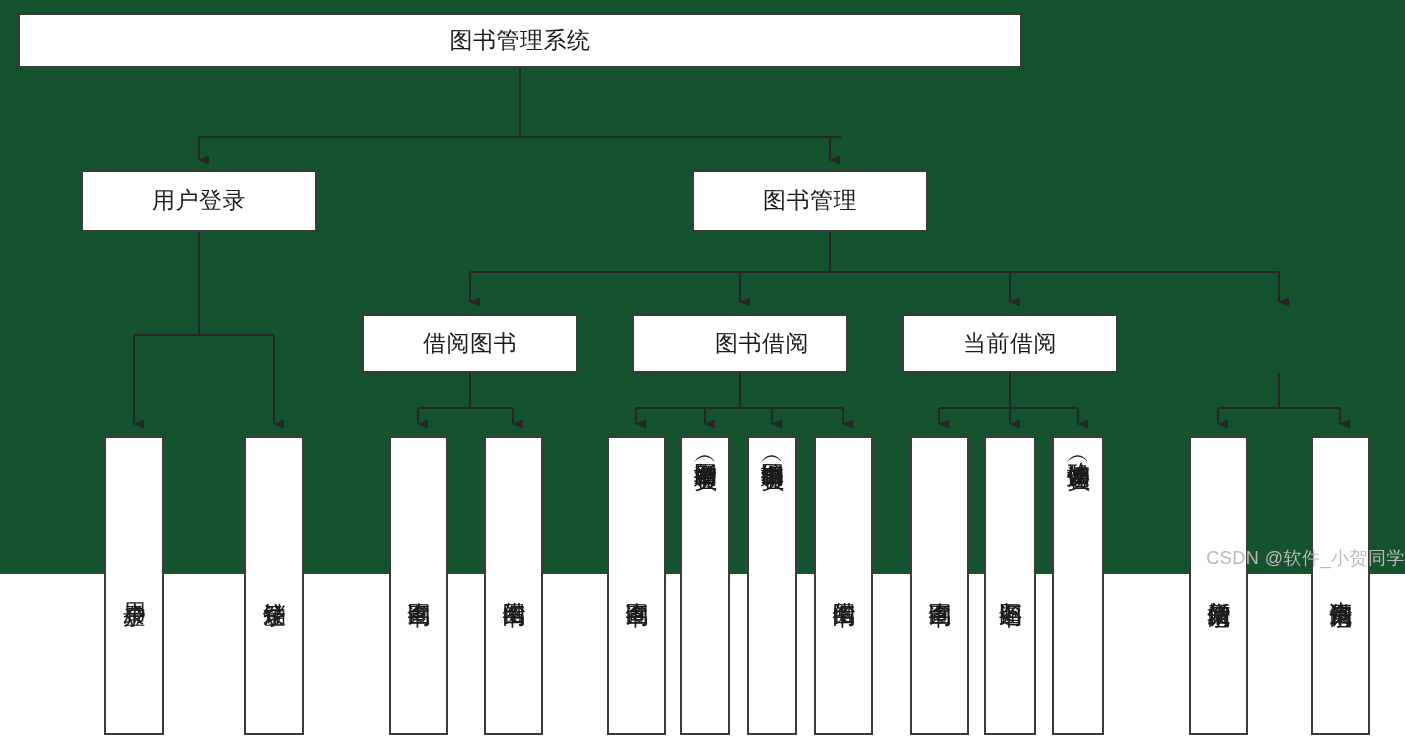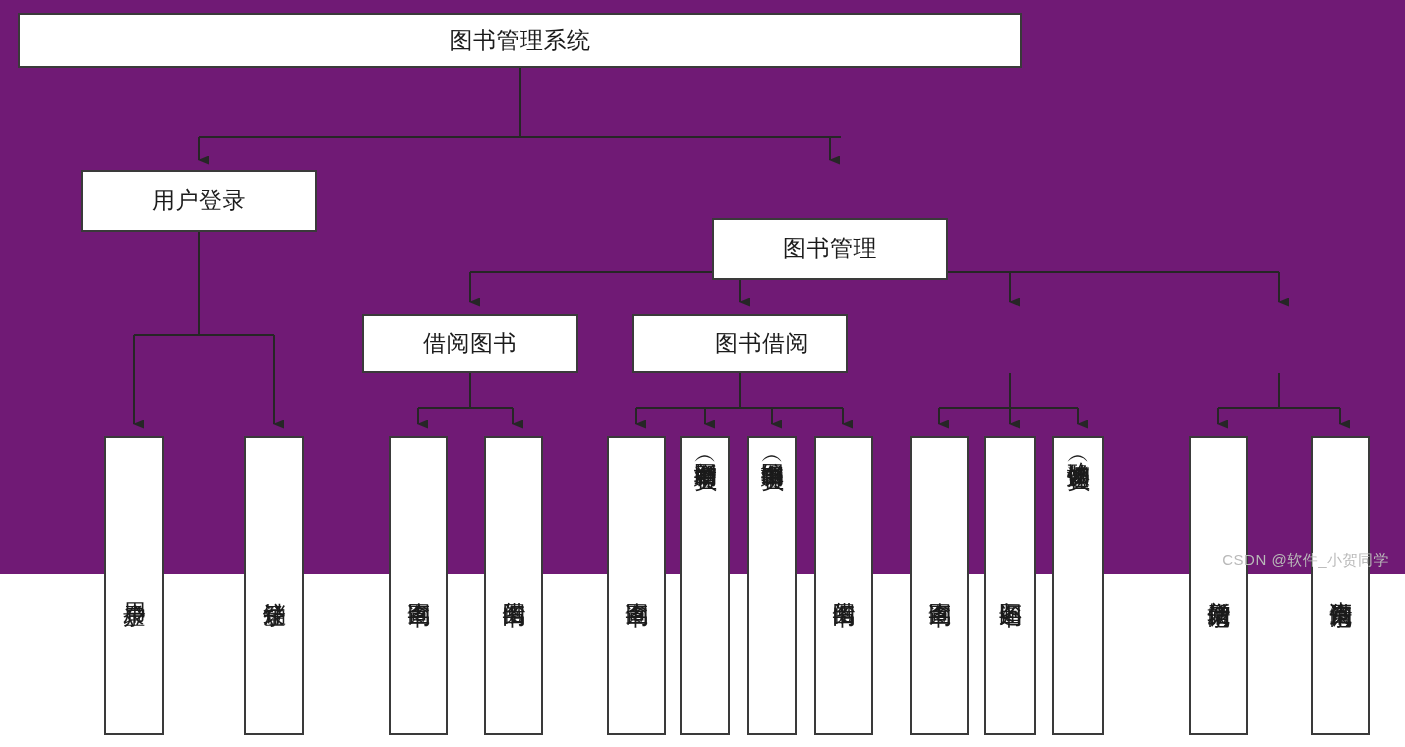--- a/index.html
+++ b/index.html
@@ -10,21 +10,21 @@
   body {
     width: 1405px;
     height: 747px;
     font-family: "Liberation Sans", "DejaVu Sans", sans-serif;
     overflow: hidden;
   }
   #diagram-root {
     position: relative;
     width: 1405px;
     height: 574px;
-    background: #701a75;
+    background: #14532d;
   }
   svg#flow-svg {
     position: absolute;
     left: 0;
     top: 0;
     width: 1405px;
     height: 747px;
   }
   .node-box {
     position: absolute;
@@ -56,23 +56,23 @@
     align-items: flex-start;
     justify-content: center;
     padding-top: 6px;
   }
   .leaf-box.center-v {
     align-items: center;
     padding-top: 0;
   }
   .watermark {
     position: absolute;
-    right: 16px;
+    right: 0;
     bottom: 4px;
-    font-size: 15px;
+    font-size: 18px;
     color: #b9b9b9;
     white-space: nowrap;
     letter-spacing: 0.5px;
   }
 </style>
 </head>
 <body>
 
 <div id="diagram-root">
 
@@ -126,29 +126,32 @@
     </g>
   </svg>
 
   <div class="node-box" id="node-root" style="left: 18px; top: 13px; width: 1004px; height: 55px;">
     <span class="node-label-h">图书管理系统</span>
   </div>
 
   <div class="node-box" id="node-l2-0" style="left: 81px; top: 170px; width: 236px; height: 62px;">
     <span class="node-label-h">用户登录</span>
   </div>
-  <div class="node-box" id="node-l2-1" style="left: 712px; top: 170px; width: 236px; height: 62px; margin-top: 48px;">
+  <div class="node-box" id="node-l2-1" style="left: 692px; top: 170px; width: 236px; height: 62px;">
     <span class="node-label-h">图书管理</span>
   </div>
 
   <div class="node-box" id="node-l3-0" style="left: 362px; top: 314px; width: 216px; height: 59px;">
     <span class="node-label-h">借阅图书</span>
   </div>
   <div class="node-box" id="node-l3-1" style="left: 632px; top: 314px; width: 216px; height: 59px; padding-left: 44px;">
     <span class="node-label-h">图书借阅</span>
+  </div>
+  <div class="node-box" id="node-l3-2" style="left: 902px; top: 314px; width: 216px; height: 59px;">
+    <span class="node-label-h">当前借阅</span>
   </div>
 
   <div class="node-box leaf-box center-v" id="leaf-0" style="left: 104px; top: 436px; width: 60px; height: 299px;">
     <span class="node-label-v">用户登录</span>
   </div>
   <div class="node-box leaf-box center-v" id="leaf-1" style="left: 244px; top: 436px; width: 60px; height: 299px;">
     <span class="node-label-v">注销登录</span>
   </div>
   <div class="node-box leaf-box center-v" id="leaf-2" style="left: 389px; top: 436px; width: 59px; height: 299px;">
     <span class="node-label-v">查询图书</span>

